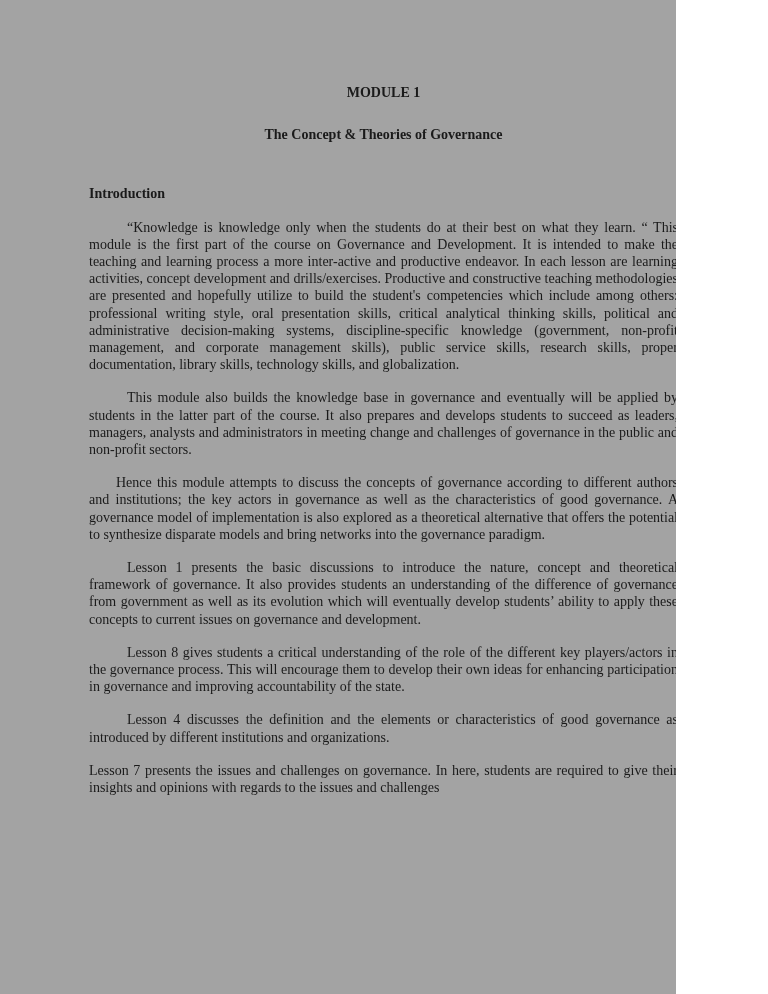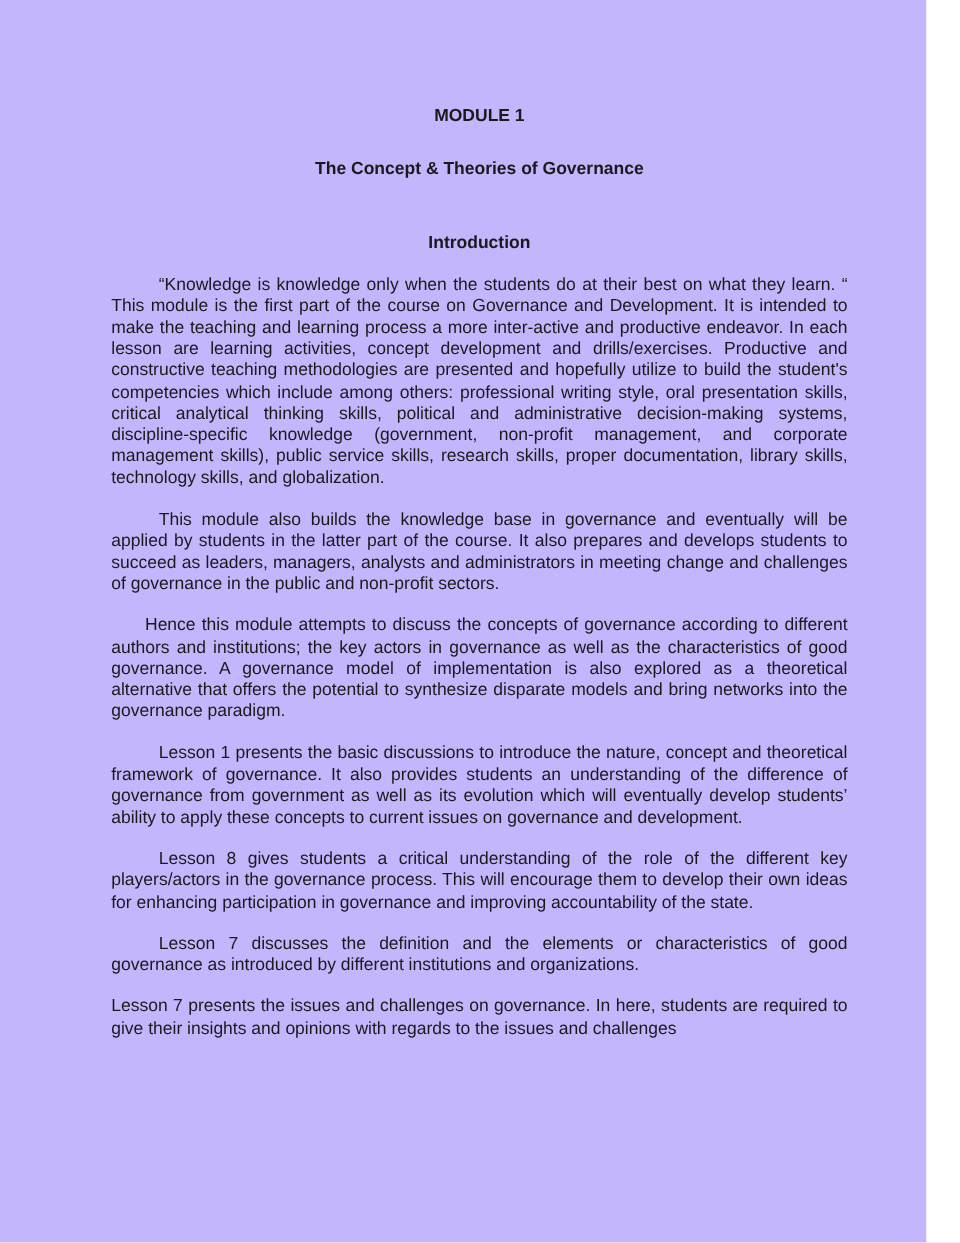--- a/index.html
+++ b/index.html
@@ -2,25 +2,25 @@
 <html><head>
 <meta charset="utf-8">
 <style>
   html, body {
     margin: 0;
     padding: 0;
     background: #ffffff;
   }
   .page {
     position: relative;
-    width: 741px;
+    width: 676px;
     height: 994px;
-    background: #c4b5fd;
+    background: #a3a3a3;
     overflow: hidden;
-    font-family: Liberation Sans, sans-serif;
+    font-family: Liberation Serif, serif;
     color: #1a1a1a;
   }
   .content {
     position: absolute;
     left: 89px;
     top: 0;
     width: 589px;
     padding-top: 84px;
     font-size: 14px;
     line-height: 17.2px;
@@ -32,21 +32,21 @@
     font-size: 14px;
   }
   .doc-subtitle {
     font-weight: bold;
     text-align: center;
     margin: 25px 0 0 0;
     font-size: 14px;
   }
   .section-heading {
     font-weight: bold;
-    text-align: center;
+    text-align: left;
     margin: 42px 0 0 0;
     font-size: 14px;
   }
   .para {
     margin: 16px 0 0 0;
     text-align: justify;
     text-align-last: left;
   }
   .para.indent { text-indent: 38px; }
   .para.indent-sm { text-indent: 27px; }
@@ -57,16 +57,16 @@
 <div class="page">
   <div class="content">
     <h1 class="doc-title">MODULE 1</h1>
     <h2 class="doc-subtitle">The Concept &amp; Theories of Governance</h2>
     <h3 class="section-heading">Introduction</h3>
     <p class="para indent">“Knowledge is knowledge only when the students do at their best on what they learn. “ This module is the first part of the course on Governance and Development.  It is intended to make the teaching and learning process a more inter-active and productive endeavor.  In each lesson are learning activities, concept development and drills/exercises.  Productive and constructive  teaching methodologies are presented and hopefully utilize to build the student's competencies which include among others: professional writing style, oral presentation skills, critical analytical thinking skills, political and administrative decision-making systems, discipline-specific knowledge (government, non-profit management, and corporate management skills), public service skills, research skills, proper documentation, library skills, technology skills, and globalization.</p>
     <p class="para indent">This module also builds the knowledge base in governance and eventually will be applied by students in the latter part of the course.  It also prepares and develops students to succeed as leaders, managers, analysts and administrators in meeting change and challenges of governance in the public and non-profit sectors.</p>
     <p class="para indent-sm">Hence this module attempts to discuss the concepts of governance according to different authors and institutions; the key actors in governance as well as the characteristics of good governance.  A governance model of implementation is also explored as a theoretical alternative that offers the potential to synthesize disparate models and bring networks into the governance paradigm.</p>
     <p class="para indent">Lesson 1 presents the basic discussions to introduce the nature, concept and theoretical framework of governance.  It also provides students an understanding of the difference of governance from government as well as its evolution which will eventually develop students’ ability to apply these concepts to current issues on governance and development.</p>
     <p class="para indent">Lesson 8 gives students a critical understanding of the role of the different key players/actors in the governance process.  This will encourage them to develop their own ideas for enhancing participation in governance and improving accountability of the state.</p>
-    <p class="para indent">Lesson 7 discusses the definition and the elements or characteristics of good governance as introduced by different institutions and organizations.</p>
+    <p class="para indent">Lesson 4 discusses the definition and the elements or characteristics of good governance as introduced by different institutions and organizations.</p>
     <p class="para">Lesson 7 presents the issues and challenges on governance.  In here, students are required to give their insights and opinions with regards to the issues and challenges</p>
   </div>
 </div>
 
 </body></html>

